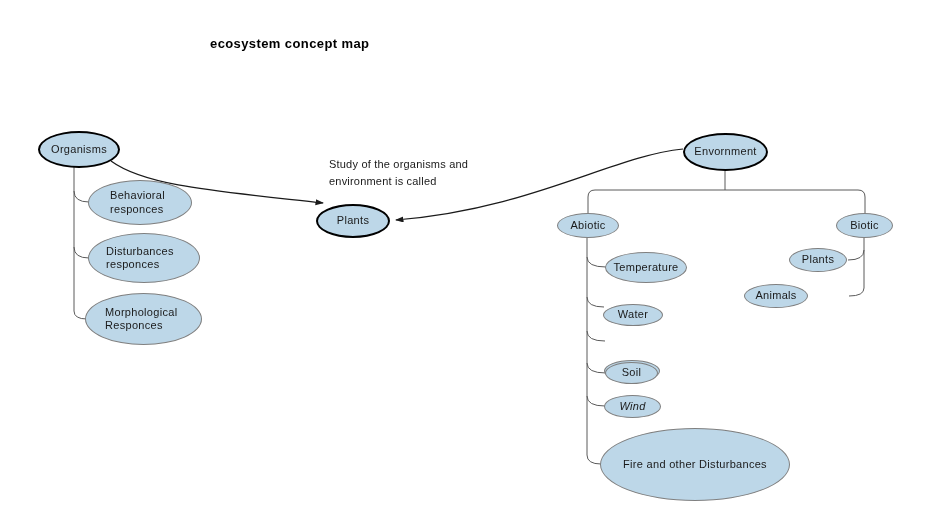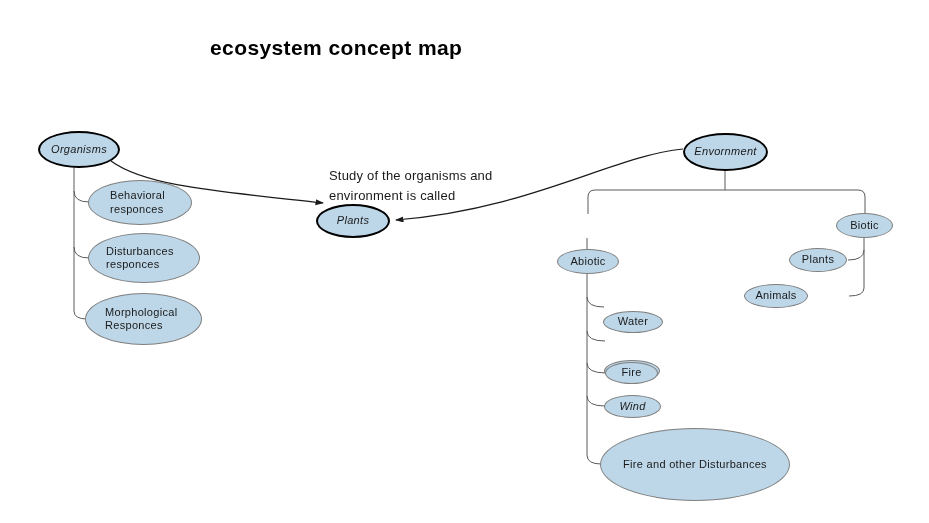--- a/index.html
+++ b/index.html
@@ -12,29 +12,29 @@
   .arrow-line{fill:none;stroke:var(--arrow,#1a1a1a);stroke-width:1.2;}
   .arrowhead{fill:var(--arrow,#1a1a1a);}
   .node{
     position:absolute;border-radius:50%;
     background:var(--node-fill,#BDD7E8);
     border:1px solid var(--node-border,#7F7F7F);
     display:flex;align-items:center;justify-content:center;
     font-size:11px;letter-spacing:0.3px;color:#1a1a1a;
     box-sizing:border-box;text-align:center;line-height:1.2;
   }
-  .node.main{border:2px solid var(--main-border,#000);font-style:italic;}
+  .node.main{border:2px solid var(--main-border,#000);}
   .node.left-text{justify-content:flex-start;text-align:left;}
   #title{
     position:absolute;left:210px;top:36px;
-    font-size:21px;font-weight:bold;letter-spacing:0.4px;color:#000;
+    font-size:13px;font-weight:bold;letter-spacing:0.4px;color:#000;
   }
   #annotation{
-    position:absolute;left:329px;top:166px;
-    font-size:13px;letter-spacing:0.2px;color:#1a1a1a;
+    position:absolute;left:329px;top:156px;
+    font-size:11px;letter-spacing:0.2px;color:#1a1a1a;
     white-space:pre-line;line-height:1.55;
   }
 </style>
 </head>
 <body>
 
 <div id="canvas">
 
   <svg id="connector-layer" viewBox="0 0 929 523" xmlns="http://www.w3.org/2000/svg">
     <defs>
@@ -71,24 +71,25 @@
 environment is called</div>
 
   <div class="node main" style="left:38px;top:131px;width:82px;height:37px;">Organisms</div>
   <div class="node main" style="left:316px;top:204px;width:74px;height:34px;">Plants</div>
   <div class="node left-text" style="left:88px;top:180px;width:104px;height:45px;padding-left:21px;">Behavioral responces</div>
 
   <div class="node main" style="left:683px;top:133px;width:85px;height:38px;">Envornment</div>
   <div class="node left-text" style="left:88px;top:233px;width:112px;height:50px;padding-left:17px;">Disturbances responces</div>
   <div class="node left-text" style="left:85px;top:293px;width:117px;height:52px;padding-left:19px;">Morphological Responces</div>
 
-  <div class="node" style="left:557px;top:213px;width:62px;height:25px;margin-top:36px;">Abiotic</div>
-  <div class="node" style="left:603px;top:311px;width:60px;height:22px;">Water</div>
+  <div class="node" style="left:557px;top:213px;width:62px;height:25px;">Abiotic</div>
+  <div class="node" style="left:605px;top:252px;width:82px;height:31px;">Temperature</div>
+  <div class="node" style="left:603px;top:304px;width:60px;height:22px;">Water</div>
   <div class="node" style="left:604px;top:342px;width:56px;height:22px;margin-top:18px;">Light</div>
-  <div class="node" style="left:605px;top:362px;width:53px;height:22px;">Fire</div>
+  <div class="node" style="left:605px;top:362px;width:53px;height:22px;">Soil</div>
   <div class="node" style="left:604px;top:395px;width:57px;height:23px;font-style:italic;">Wind</div>
   <div class="node" style="left:600px;top:428px;width:190px;height:73px;">Fire and other Disturbances</div>
 
   <div class="node" style="left:836px;top:213px;width:57px;height:25px;">Biotic</div>
   <div class="node" style="left:789px;top:248px;width:58px;height:24px;">Plants</div>
   <div class="node" style="left:744px;top:284px;width:64px;height:24px;">Animals</div>
 
 </div>
 
 </body></html>

